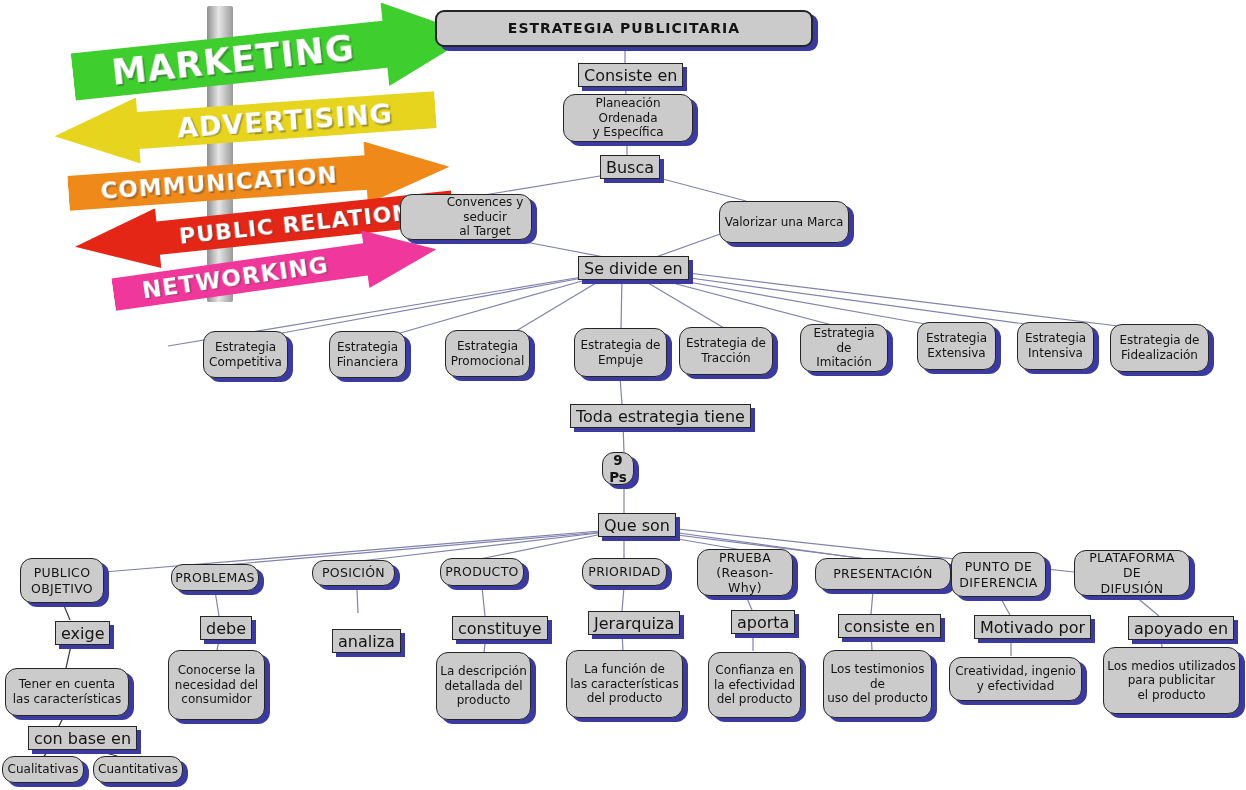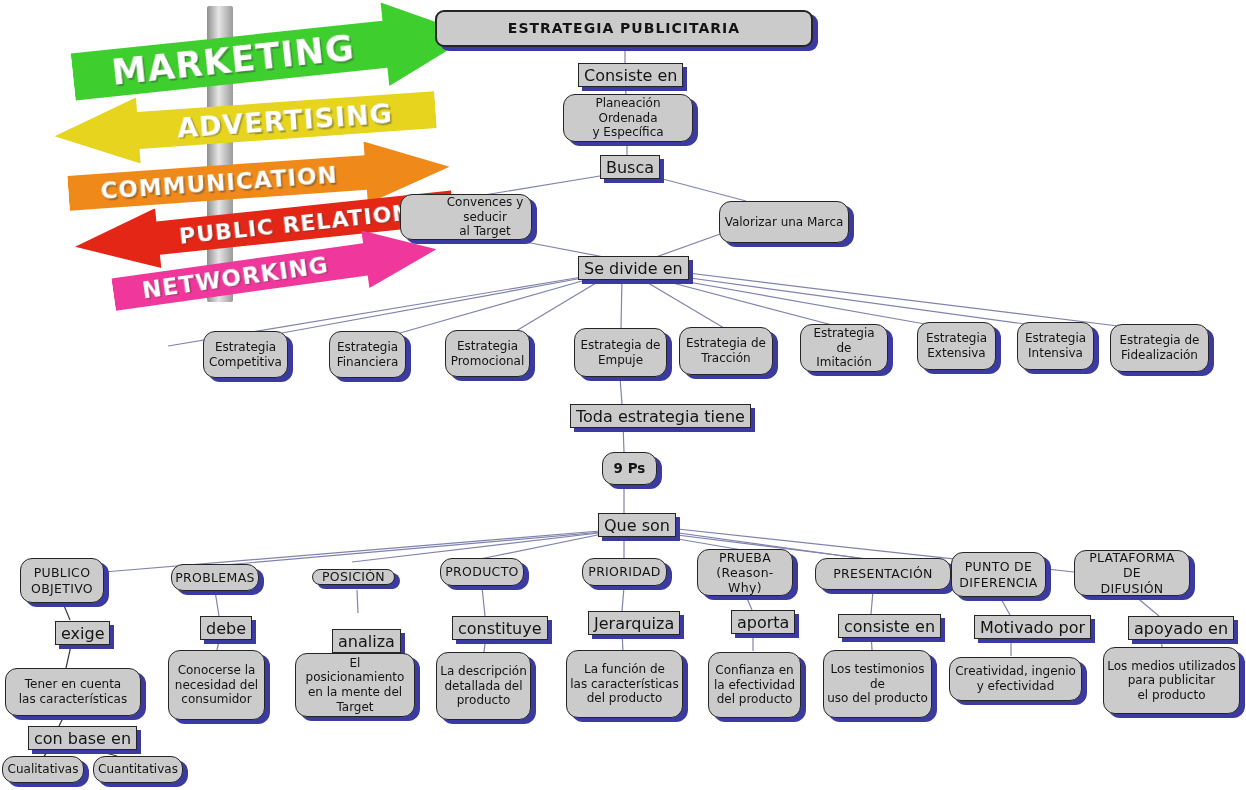--- a/index.html
+++ b/index.html
@@ -146,55 +146,52 @@
   <div class="node" style="left:800px;top:324px;width:88px;height:48px;">Estrategia de
 Imitación</div>
   <div class="node" style="left:917px;top:322px;width:79px;height:48px;">Estrategia
 Extensiva</div>
   <div class="node" style="left:1017px;top:322px;width:77px;height:48px;">Estrategia
 Intensiva</div>
   <div class="node" style="left:1110px;top:324px;width:99px;height:48px;">Estrategia de
 Fidealización</div>
 
   <div class="label" style="left:570px;top:404px;">Toda estrategia tiene</div>
-  <div class="node bold" style="left:602px;top:452px;width:55px;height:33px;">9 Ps</div>
+  <div class="node bold" style="left:602px;top:452px;width:32px;height:33px;">9 Ps</div>
   <div class="label" style="left:598px;top:513px;">Que son</div>
 
   <div class="node header" style="left:20px;top:558px;width:84px;height:45px;">PUBLICO
 OBJETIVO</div>
   <div class="node header" style="left:171px;top:564px;width:88px;height:27px;">PROBLEMAS</div>
-  <div class="node header" style="left:312px;top:560px;width:83px;height:16px;margin-top:9px;">POSICIÓN</div>
+  <div class="node header" style="left:312px;top:560px;width:83px;height:26px;">POSICIÓN</div>
   <div class="node header" style="left:440px;top:558px;width:84px;height:28px;">PRODUCTO</div>
   <div class="node header" style="left:582px;top:558px;width:85px;height:28px;">PRIORIDAD</div>
   <div class="node header" style="left:697px;top:549px;width:96px;height:47px;">PRUEBA
 (Reason-Why)</div>
   <div class="node header" style="left:815px;top:558px;width:136px;height:32px;">PRESENTACIÓN</div>
   <div class="node header" style="left:951px;top:552px;width:95px;height:45px;">PUNTO DE
 DIFERENCIA</div>
   <div class="node header" style="left:1074px;top:550px;width:116px;height:46px;">PLATAFORMA DE
 DIFUSIÓN</div>
 
   <div class="label" style="left:55px;top:621px;">exige</div>
   <div class="label" style="left:200px;top:616px;">debe</div>
   <div class="label" style="left:332px;top:613px;margin-top:16px;">analiza</div>
   <div class="label" style="left:452px;top:616px;">constituye</div>
   <div class="label" style="left:588px;top:611px;">Jerarquiza</div>
   <div class="label" style="left:731px;top:610px;">aporta</div>
   <div class="label" style="left:838px;top:614px;">consiste en</div>
   <div class="label" style="left:974px;top:615px;">Motivado por</div>
   <div class="label" style="left:1128px;top:616px;">apoyado en</div>
 
-  <div class="node content" style="left:5px;top:668px;width:136px;height:48px;">Tener en cuenta
+  <div class="node content" style="left:5px;top:668px;width:124px;height:48px;">Tener en cuenta
 las características</div>
   <div class="node content" style="left:168px;top:650px;width:97px;height:70px;">Conocerse la
 necesidad del
 consumidor</div>
-  <div class="node content" style="left:295px;top:653px;width:120px;height:64px;">El posicionamiento
-en la mente del
-Target</div>
   <div class="node content" style="left:436px;top:652px;width:95px;height:68px;">La descripción
 detallada del
 producto</div>
   <div class="node content" style="left:566px;top:650px;width:117px;height:68px;">La función de
 las características
 del producto</div>
   <div class="node content" style="left:708px;top:652px;width:93px;height:66px;">Confianza en
 la efectividad
 del producto</div>
   <div class="node content" style="left:823px;top:650px;width:109px;height:68px;">Los testimonios

